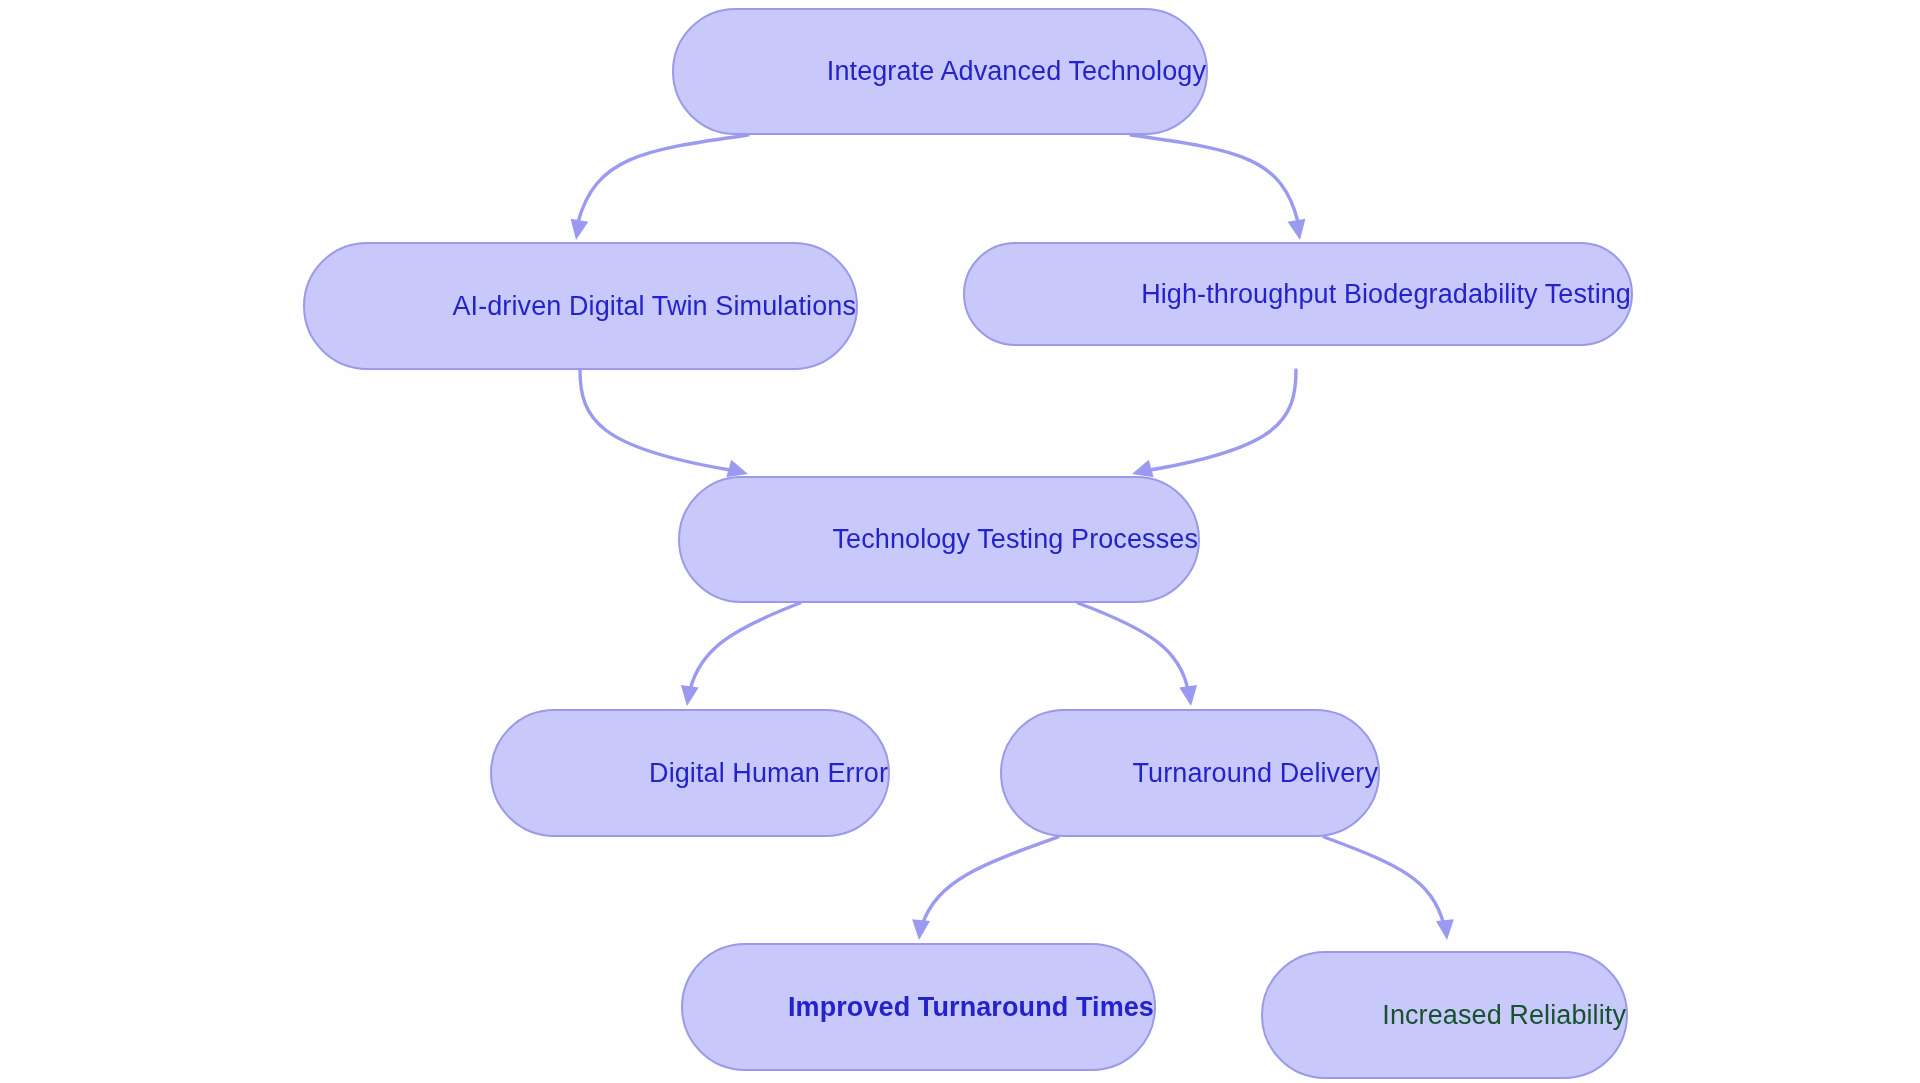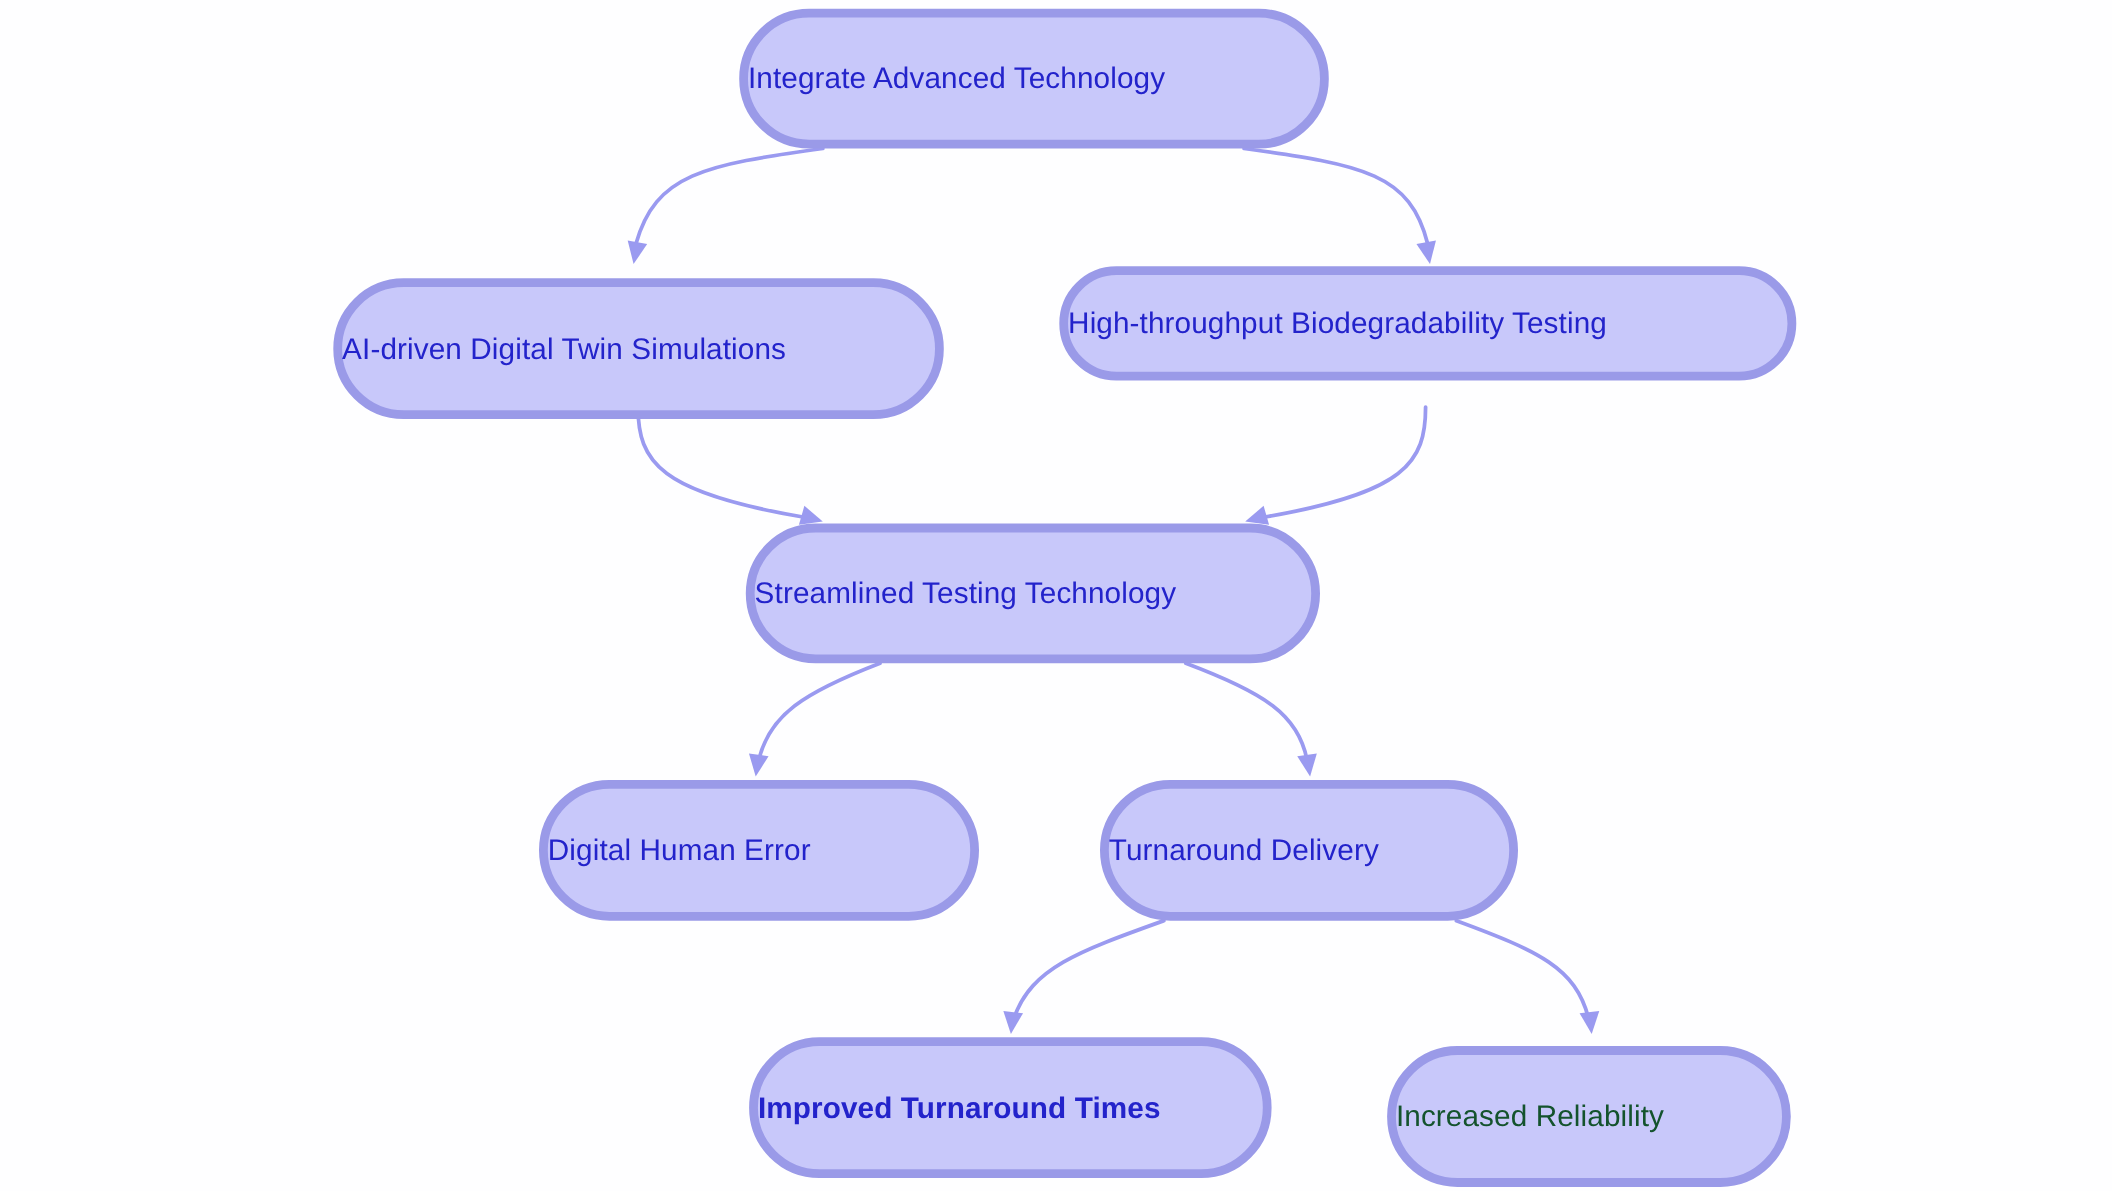--- a/index.html
+++ b/index.html
@@ -20,23 +20,23 @@
     inset: 0;
     width: 1920px;
     height: 1083px;
     pointer-events: none;
   }
   .node {
     position: absolute;
     box-sizing: border-box;
     display: flex;
     align-items: center;
-    justify-content: flex-start;
+    justify-content: flex-end;
     background: #c8c8fa;
-    border: 8px solid #737373;
+    border: 2px solid #737373;
     border-radius: 48px;
     color: #2323cb;
     font-size: 27px;
     font-weight: 400;
     letter-spacing: 0.1px;
     white-space: nowrap;
     user-select: none;
   }
   .node-label {
     pointer-events: none;
@@ -67,28 +67,28 @@
         <polygon points="0,0 -20,-9 -20,9" fill="#9a9af0" transform="translate(1191,706) rotate(82)"></polygon>
         <polygon points="0,0 -20,-9 -20,9" fill="#9a9af0" transform="translate(919,940) rotate(96)"></polygon>
         <polygon points="0,0 -20,-9 -20,9" fill="#9a9af0" transform="translate(1447,940) rotate(84)"></polygon>
       </g>
   </svg>
 
   <div id="nodes-layer">
       <div class="node" style="left: 672px; top: 8px; width: 536px; height: 127px; background: rgb(200, 200, 250); border-color: rgb(154, 154, 232); color: rgb(35, 35, 203); border-radius: 63.5px;">
         <span class="node-label">Integrate Advanced Technology</span>
       </div>
-      <div class="node" style="left: 303px; top: 242px; width: 555px; height: 128px; background: rgb(200, 200, 250); border-color: rgb(154, 154, 232); color: rgb(35, 35, 203); border-radius: 64px; margin-top: 11px;">
+      <div class="node" style="left: 303px; top: 242px; width: 555px; height: 128px; background: rgb(200, 200, 250); border-color: rgb(154, 154, 232); color: rgb(35, 35, 203); border-radius: 64px;">
         <span class="node-label">AI-driven Digital Twin Simulations</span>
       </div>
       <div class="node" style="left: 963px; top: 242px; width: 670px; height: 104px; background: rgb(200, 200, 250); border-color: rgb(154, 154, 232); color: rgb(35, 35, 203); border-radius: 64px;">
         <span class="node-label">High-throughput Biodegradability Testing</span>
       </div>
       <div class="node" style="left: 678px; top: 476px; width: 522px; height: 127px; background: rgb(200, 200, 250); border-color: rgb(154, 154, 232); color: rgb(35, 35, 203); border-radius: 63.5px;">
-        <span class="node-label">Streamlined Testing Technology</span>
+        <span class="node-label">Technology Testing Processes</span>
       </div>
       <div class="node" style="left: 490px; top: 709px; width: 400px; height: 128px; background: rgb(200, 200, 250); border-color: rgb(154, 154, 232); color: rgb(35, 35, 203); border-radius: 64px;">
         <span class="node-label">Digital Human Error</span>
       </div>
       <div class="node" style="left: 1000px; top: 709px; width: 380px; height: 128px; background: rgb(200, 200, 250); border-color: rgb(154, 154, 232); color: rgb(35, 35, 203); border-radius: 64px;">
         <span class="node-label">Turnaround Delivery</span>
       </div>
       <div class="node" style="left: 681px; top: 943px; width: 475px; height: 128px; background: rgb(200, 200, 250); border-color: rgb(154, 154, 232); color: rgb(35, 35, 203); border-radius: 64px; font-weight: bold;">
         <span class="node-label">Improved Turnaround Times</span>
       </div>

